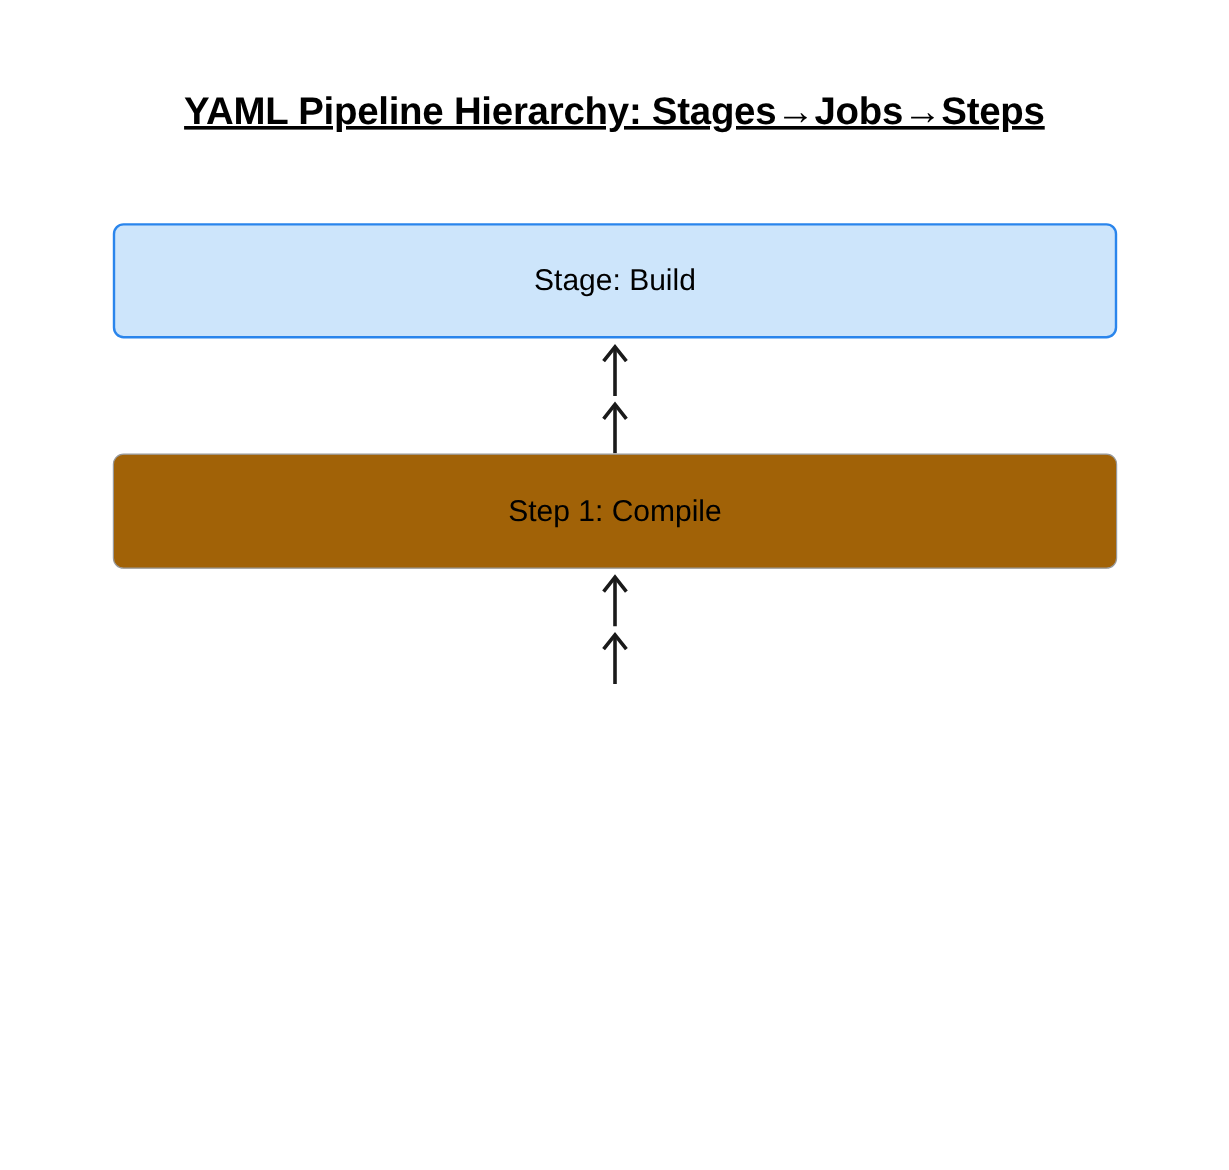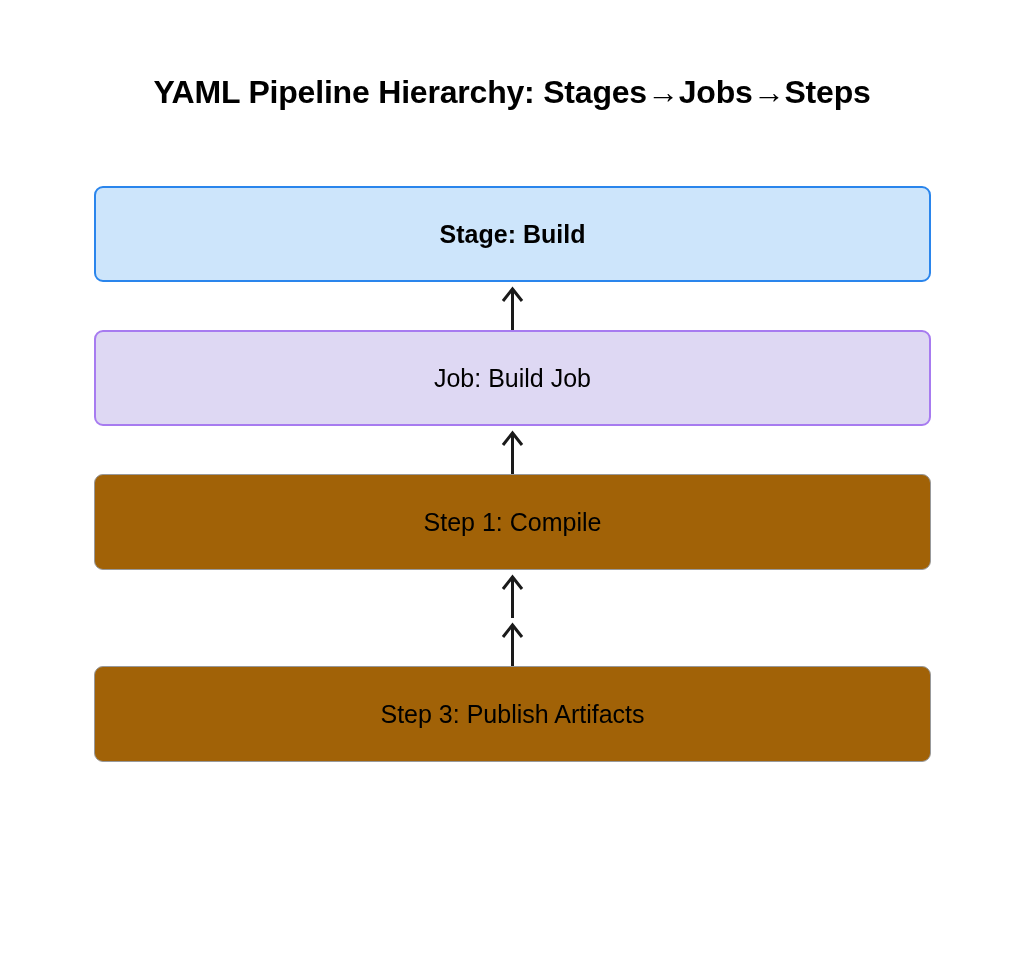--- a/index.html
+++ b/index.html
@@ -27,20 +27,21 @@
     position: absolute;
     top: 74px;
     left: 0;
     width: 1024px;
     text-align: center;
     font-size: 32px;
     font-weight: bold;
     letter-spacing: -0.2px;
     color: #000000;
     white-space: nowrap;
+    text-decoration: underline;
   }
 
   
   .flow {
     position: absolute;
     top: 186px;
     left: 94px;
     width: 837px;
   }
 
@@ -55,21 +56,21 @@
     justify-content: center;
     text-align: center;
     font-size: 25px;
     line-height: 1.2;
     color: #000000;
   }
 
   .node--stage {
     background: #cde5fb;
     border: 2px solid #2a85ec;
-    font-weight: bold;
+    font-weight: normal;
   }
 
   .node--job {
     background: #ded8f3;
     border: 2px solid #a77bf0;
     font-weight: normal;
   }
 
   .node--step {
     background: #a16207;
@@ -103,23 +104,20 @@
       <span>Stage: Build</span>
     </div>
 
     <div class="connector">
       <svg width="837" height="48" viewBox="0 0 837 48">
         <line x1="418.5" y1="48" x2="418.5" y2="9" stroke="#1a1a1a" stroke-width="3"></line>
         <path d="M 409 19 L 418.5 7 L 428 19" fill="none" stroke="#1a1a1a" stroke-width="3" stroke-linecap="butt" stroke-linejoin="miter"></path>
       </svg>
     </div>
 
-    <div class="node node--job">
-      <span>Job: Build Job</span>
-    </div>
 
     <div class="connector">
       <svg width="837" height="48" viewBox="0 0 837 48">
         <line x1="418.5" y1="48" x2="418.5" y2="9" stroke="#1a1a1a" stroke-width="3"></line>
         <path d="M 409 19 L 418.5 7 L 428 19" fill="none" stroke="#1a1a1a" stroke-width="3" stroke-linecap="butt" stroke-linejoin="miter"></path>
       </svg>
     </div>
 
     <div class="node node--step">
       <span>Step 1: Compile</span>
@@ -133,18 +131,15 @@
     </div>
 
 
     <div class="connector">
       <svg width="837" height="48" viewBox="0 0 837 48">
         <line x1="418.5" y1="48" x2="418.5" y2="9" stroke="#1a1a1a" stroke-width="3"></line>
         <path d="M 409 19 L 418.5 7 L 428 19" fill="none" stroke="#1a1a1a" stroke-width="3" stroke-linecap="butt" stroke-linejoin="miter"></path>
       </svg>
     </div>
 
-    <div class="node node--step">
-      <span>Step 3: Publish Artifacts</span>
-    </div>
 
   </div>
 </div>
 
 </body></html>

